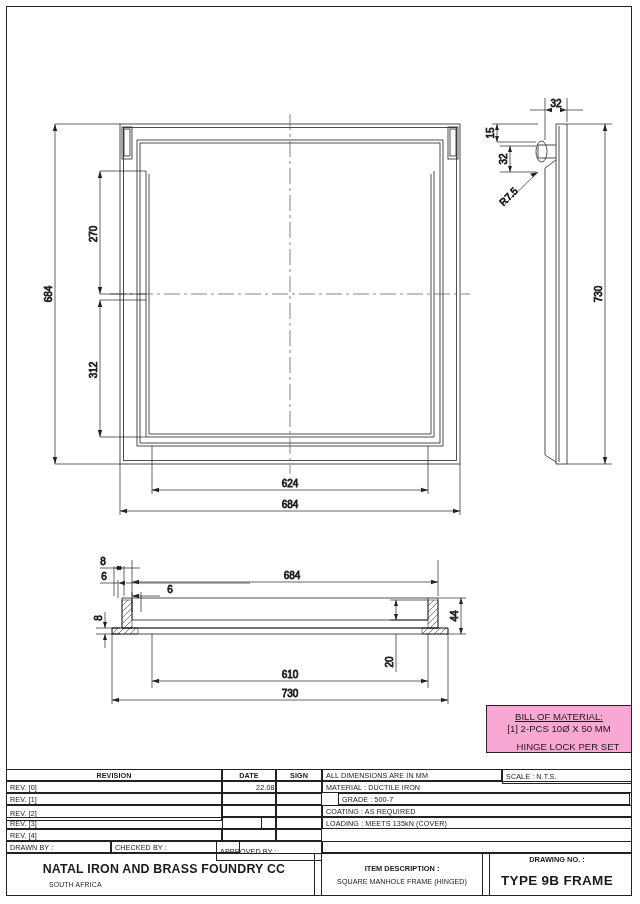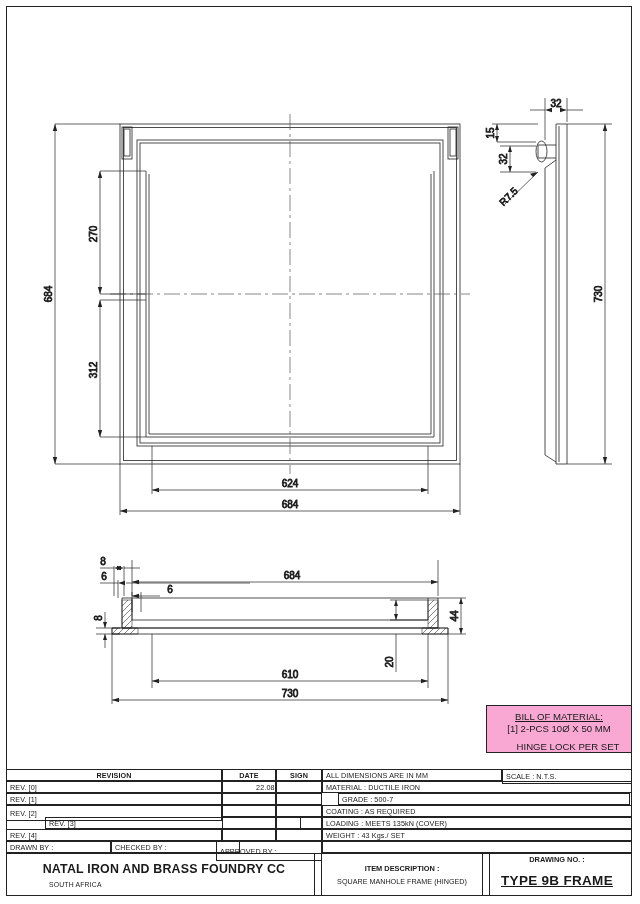--- a/index.html
+++ b/index.html
@@ -311,43 +311,42 @@
   <div class="tbcell" style="left:6px;top:793px;width:216px;height:12px;">REV. [1]</div>
   <div class="tbcell ctrn" style="left:222px;top:793px;width:54px;height:12px;"></div>
   <div class="tbcell" style="left:276px;top:793px;width:46px;height:12px;"></div>
   <div class="tbcell" style="left:326px;top:793px;width:292px;height:12px;margin-left:12px;">GRADE : 500-7</div>
 
   <div class="tbcell" style="left:6px;top:805px;width:216px;height:16px;">REV. [2]</div>
   <div class="tbcell ctrn" style="left:222px;top:805px;width:54px;height:12px;"></div>
   <div class="tbcell" style="left:276px;top:805px;width:46px;height:12px;"></div>
   <div class="tbcell" style="left:322px;top:805px;width:310px;height:12px;">COATING : AS REQUIRED</div>
 
-  <div class="tbcell" style="left:6px;top:817px;width:256px;height:12px;margin-left:39px;">REV. [3]</div>
+  <div class="tbcell" style="left:6px;top:817px;width:256px;height:12px;">REV. [3]</div>
   <div class="tbcell ctrn" style="left:222px;top:817px;width:54px;height:12px;"></div>
   <div class="tbcell" style="left:276px;top:817px;width:46px;height:12px;"></div>
   <div class="tbcell" style="left:322px;top:817px;width:310px;height:12px;">LOADING : MEETS 135kN (COVER)</div>
 
   <div class="tbcell" style="left:6px;top:829px;width:216px;height:12px;">REV. [4]</div>
   <div class="tbcell ctrn" style="left:222px;top:829px;width:54px;height:12px;"></div>
   <div class="tbcell" style="left:276px;top:829px;width:46px;height:12px;"></div>
-  <div class="tbcell" style="left:322px;top:829px;width:310px;height:12px;">WEIGHT : 43 Kgs./ SET</div>
 
   <div class="tbcell" style="left:6px;top:841px;width:105px;height:12px;">DRAWN BY :</div>
   <div class="tbcell" style="left:111px;top:841px;width:129px;height:12px;">CHECKED BY :</div>
   <div class="tbcell" style="left:216px;top:841px;width:106px;height:20px;">APPROVED BY :</div>
   <div class="tbcell" style="left:322px;top:841px;width:310px;height:12px;"></div>
 
   <div class="blk" style="left:6px;top:853px;width:316px;height:43px;border:0.9px solid #222;">
     <div class="bigname">NATAL IRON AND BRASS FOUNDRY CC</div>
     <div class="smallname" style="margin-top:5px;align-self:flex-start;margin-left:42px;">SOUTH AFRICA</div>
   </div>
 
   <div class="blk" style="left:314px;top:853px;width:176px;height:43px;border:0.9px solid #222;">
     <div style="font-size:7.4px;font-weight:bold;">ITEM DESCRIPTION :</div>
     <div style="font-size:7.2px;margin-top:4px;">SQUARE MANHOLE  FRAME (HINGED)</div>
   </div>
 
   <div class="blk" style="left:482px;top:853px;width:150px;height:43px;border:0.9px solid #222;">
     <div style="font-size:7.4px;font-weight:bold;margin-top:-6px;">DRAWING NO. :</div>
-    <div class="drwno" style="margin-top:9px;text-decoration:underline;">TYPE 9B FRAME</div>
+    <div class="drwno" style="margin-top:9px;">TYPE 9B FRAME</div>
   </div>
 
 </div>
 
 </body></html>

